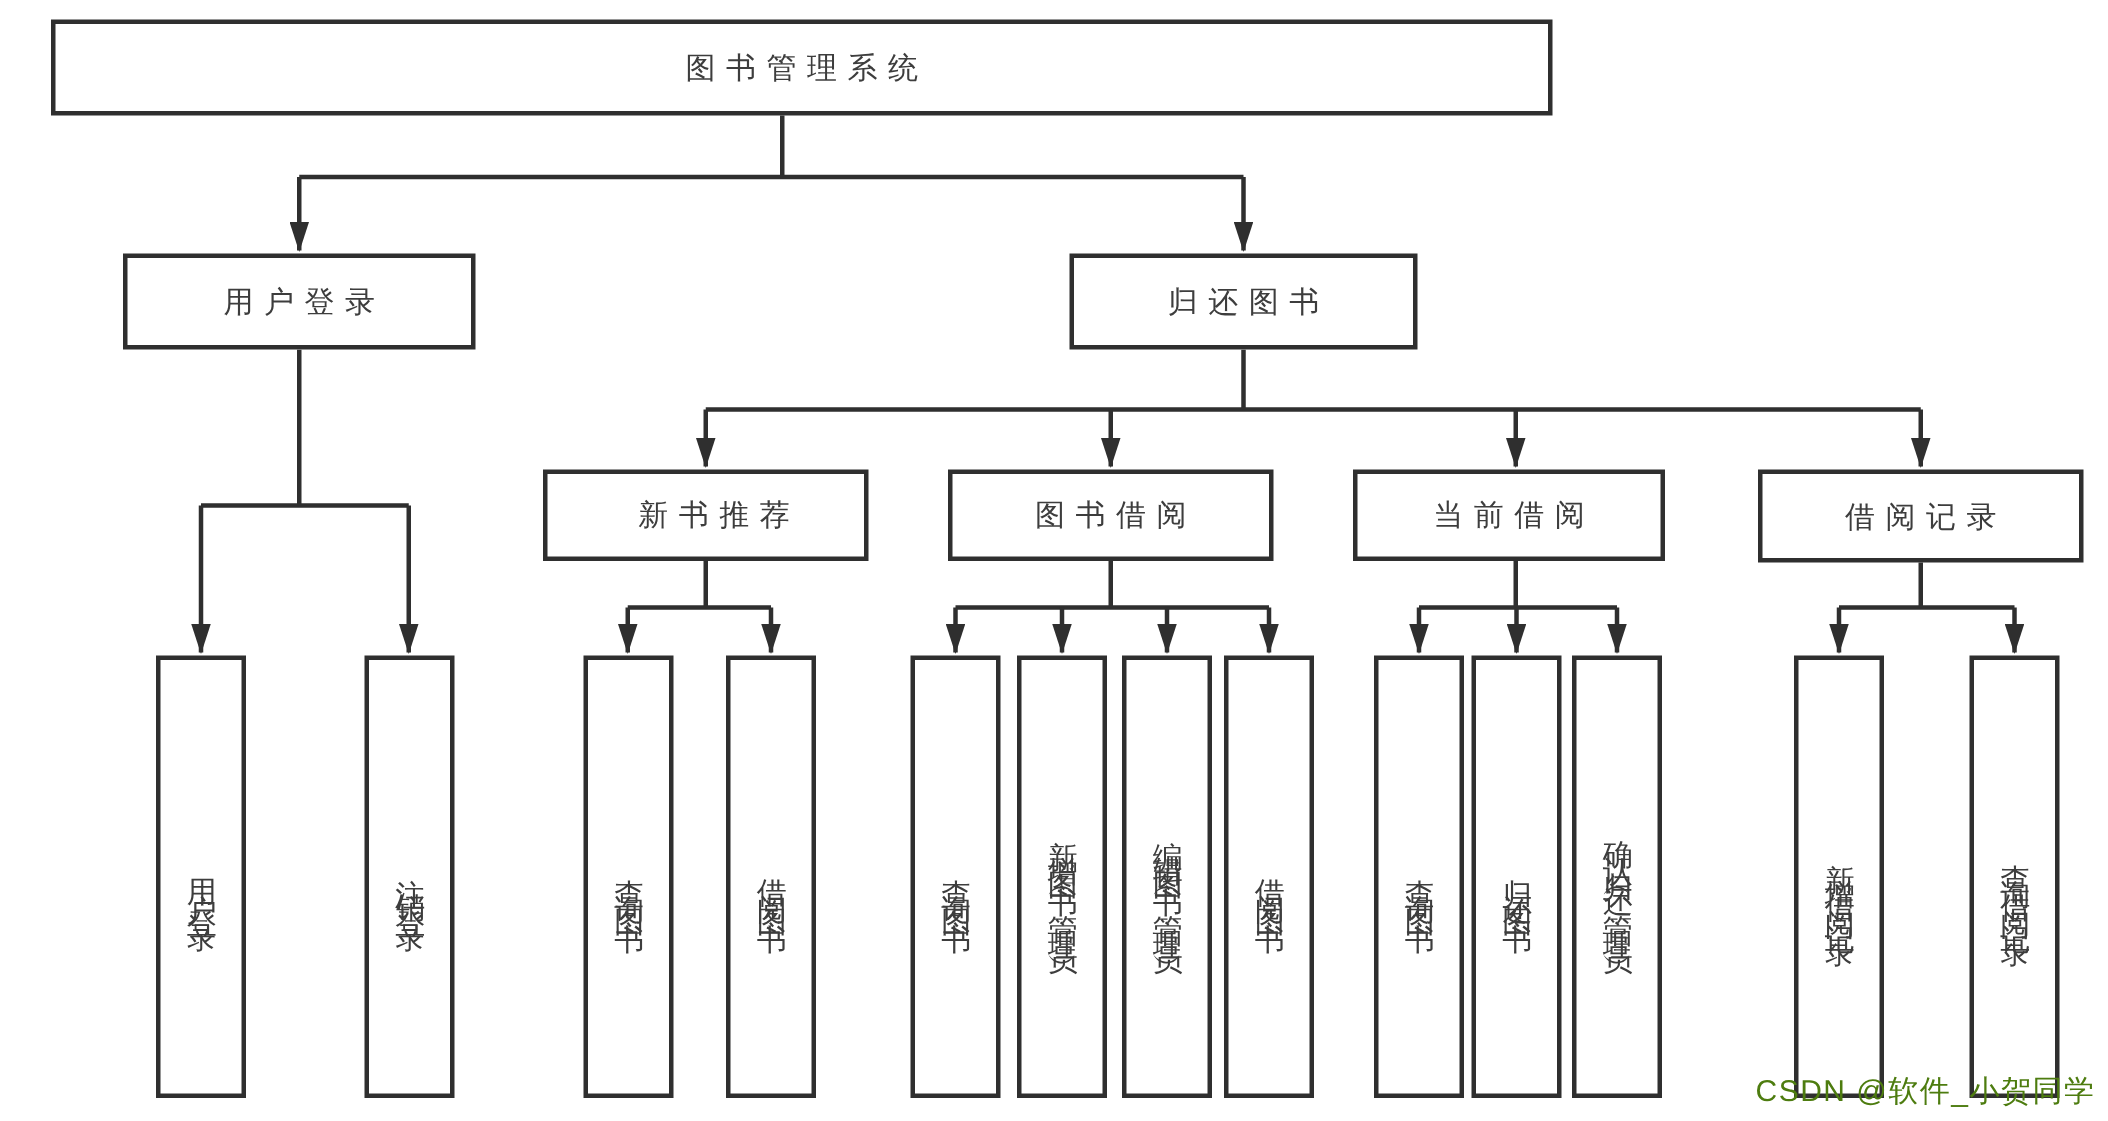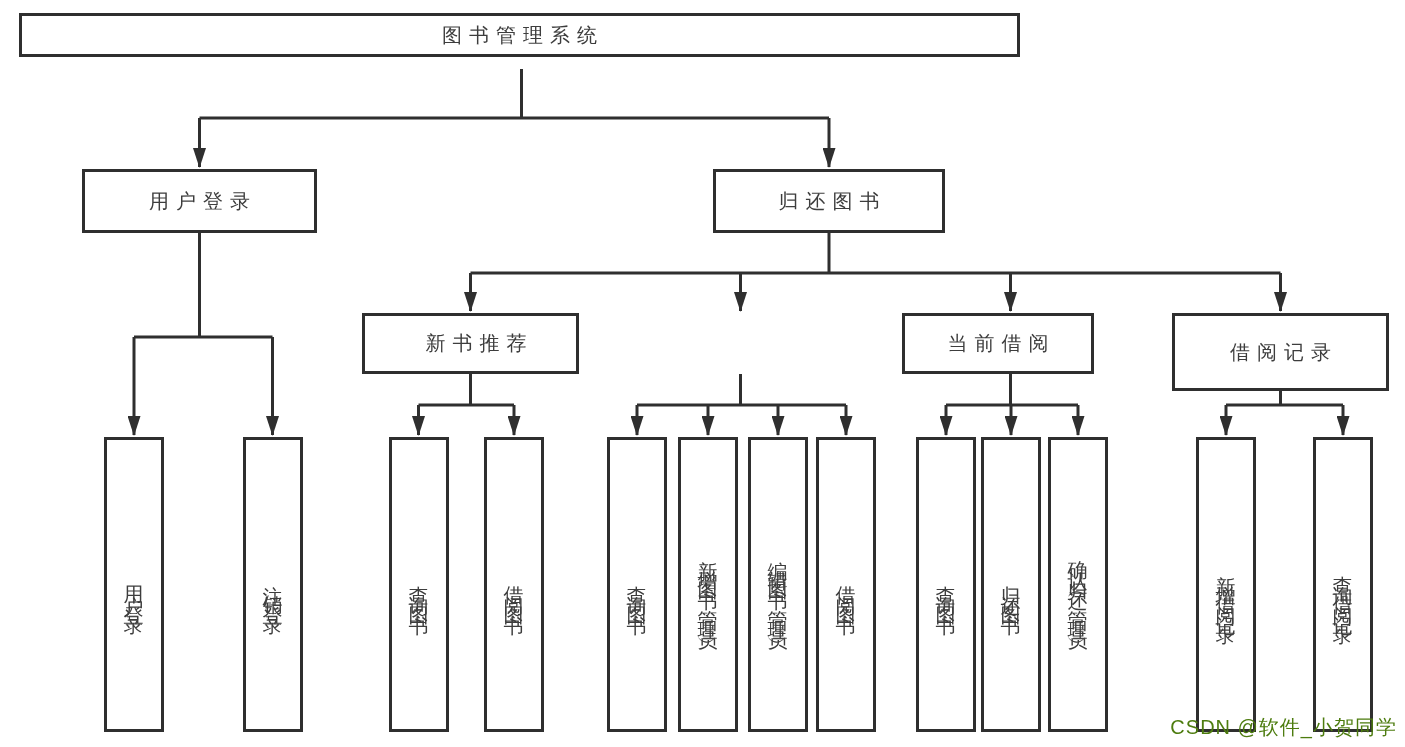--- a/index.html
+++ b/index.html
@@ -89,38 +89,41 @@
 
       <line x1="946" y1="405" x2="946" y2="435" marker-end="url(#ah)"></line>
       <line x1="1011" y1="405" x2="1011" y2="435" marker-end="url(#ah)"></line>
       <line x1="1078" y1="405" x2="1078" y2="435" marker-end="url(#ah)"></line>
 
       <line x1="1226" y1="405" x2="1226" y2="435" marker-end="url(#ah)"></line>
       <line x1="1343" y1="405" x2="1343" y2="435" marker-end="url(#ah)"></line>
     </g>
   </svg>
 
-  <div class="node" style="left:19px; top:13px; width:1001px; height:44px;">
+  <div class="node" style="left:34px; top:13px; width:1001px; height:64px;">
     <span class="h-label">图书管理系统</span>
   </div>
 
   <div class="node" style="left:82px; top:169px; width:235px; height:64px;">
     <span class="h-label">用户登录</span>
   </div>
   <div class="node" style="left:713px; top:169px; width:232px; height:64px;">
     <span class="h-label">归还图书</span>
   </div>
 
   <div class="node" style="left:362px; top:313px; width:217px; height:61px;padding-left:11px;">
     <span class="h-label">新书推荐</span>
   </div>
-  <div class="node" style="left:902px; top:313px; width:192px; height:61px;">
+  <div class="node" style="left:632px; top:313px; width:217px; height:61px;">
+    <span class="h-label">图书借阅</span>
+  </div>
+  <div class="node" style="left:902px; top:313px; width:208px; height:61px;">
     <span class="h-label">当前借阅</span>
   </div>
-  <div class="node" style="left:1172px; top:313px; width:217px; height:78px;">
+  <div class="node" style="left:1172px; top:313px; width:217px; height:62px;">
     <span class="h-label">借阅记录</span>
   </div>
 
   <div class="node" style="left:104px; top:437px; width:60px; height:295px;">
     <span class="v-label">用户登录</span>
   </div>
   <div class="node" style="left:243px; top:437px; width:60px; height:295px;">
     <span class="v-label">注销登录</span>
   </div>
 

